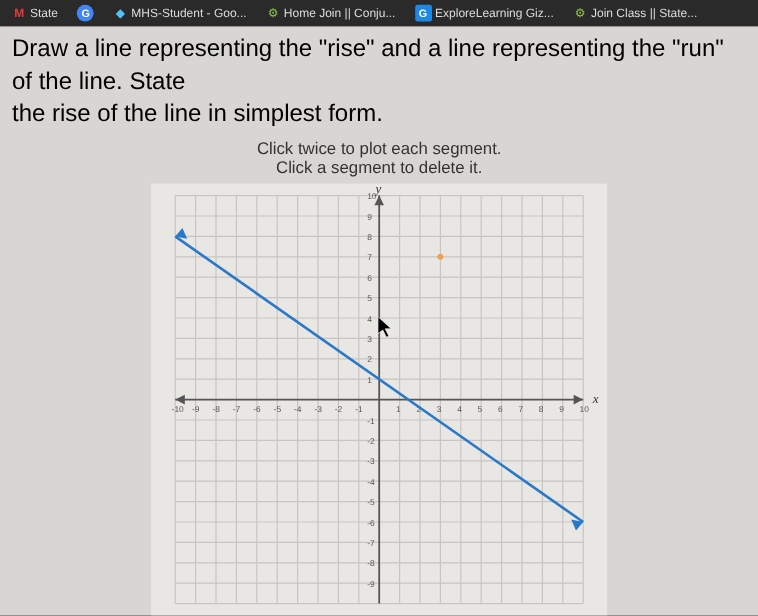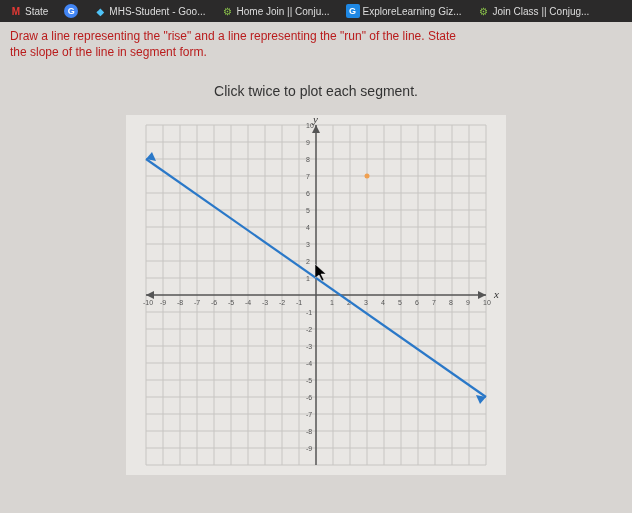--- a/index.html
+++ b/index.html
@@ -1,22 +1,22 @@
 <!DOCTYPE html>
 <html><head>
 <meta charset="utf-8">
 <style>
 *{margin:0;padding:0;box-sizing:border-box;font-family:Arial,Helvetica,sans-serif}
 body{width:632px;height:513px;overflow:hidden;background:#3a3838}
 .bookmarks{height:22px;background:#2b2a2a;display:flex;align-items:center;padding:0 4px;gap:4px;font-size:10px;color:#ddd}
 .bm{display:flex;align-items:center;gap:3px;padding:2px 6px;white-space:nowrap;cursor:pointer}
 .bm .ic{width:12px;height:12px;display:inline-flex;align-items:center;justify-content:center;font-size:10px}
 .content{background:#d8d5d2;color:#222;padding:6px 10px 10px 10px;height:calc(100% - 22px)}
-.problem{font-family:Georgia,'Times New Roman',serif;font-size:12px;line-height:1.35;color:#b91c1c;margin-bottom:23px}
-.instr{text-align:center;font-family:Georgia,serif;font-size:14px;color:#333;margin-bottom:16px}
+.problem{font-family:Georgia,'Times New Roman',serif;font-size:20px;line-height:1.35;color:#000000;margin-bottom:6px}
+.instr{text-align:center;font-family:Georgia,serif;font-size:14px;color:#333;margin-bottom:6px}
 .graph-wrap{display:flex;justify-content:center}
 svg.graph{background:#e9e7e4;display:block}
 .axis-lbl{font-family:Georgia,serif;font-size:11px;fill:#333;font-style:italic}
 .tick{font-size:7px;fill:#555;font-family:Arial}
 .grid line{stroke:#c7c5c2;stroke-width:1}
 .axis line{stroke:#555;stroke-width:1.5}
 .plot-line{stroke:#2a78c8;stroke-width:2.2}
 .cursor{position:absolute;left:315px;top:264px;pointer-events:none}
 </style>
 </head>
@@ -37,31 +37,32 @@
   <div class="bm">
     <span class="ic" style="color:#8bc34a">⚙</span>
     <span>Home Join || Conju...</span>
   </div>
   <div class="bm">
     <span class="ic" style="background:#1e88e5;color:#fff;border-radius:2px;width:14px;height:14px;font-size:9px;font-weight:bold">G</span>
     <span>ExploreLearning Giz...</span>
   </div>
   <div class="bm">
     <span class="ic" style="color:#8bc34a">⚙</span>
-    <span>Join Class || Conjug...</span>
+    <span>Join Class || State...</span>
   </div>
 </div>
 
 <div class="content">
   <div class="problem">
     <div>Draw a line representing the "rise" and a line representing the "run" of the line. State</div>
-    <div>the slope of the line in segment form.</div>
+    <div>the rise of the line in simplest form.</div>
   </div>
   <div class="instr">
     <div>Click twice to plot each segment.</div>
+    <div>Click a segment to delete it.</div>
   </div>
   <div class="graph-wrap">
     <svg class="graph" width="380" height="360" viewBox="0 0 380 360">
       <g class="grid">
           <line x1="20" y1="10" x2="20" y2="350"></line>
           <line x1="20" y1="350" x2="360" y2="350"></line>
           <line x1="37" y1="10" x2="37" y2="350"></line>
           <line x1="20" y1="333" x2="360" y2="333"></line>
           <line x1="54" y1="10" x2="54" y2="350"></line>
           <line x1="20" y1="316" x2="360" y2="316"></line>

